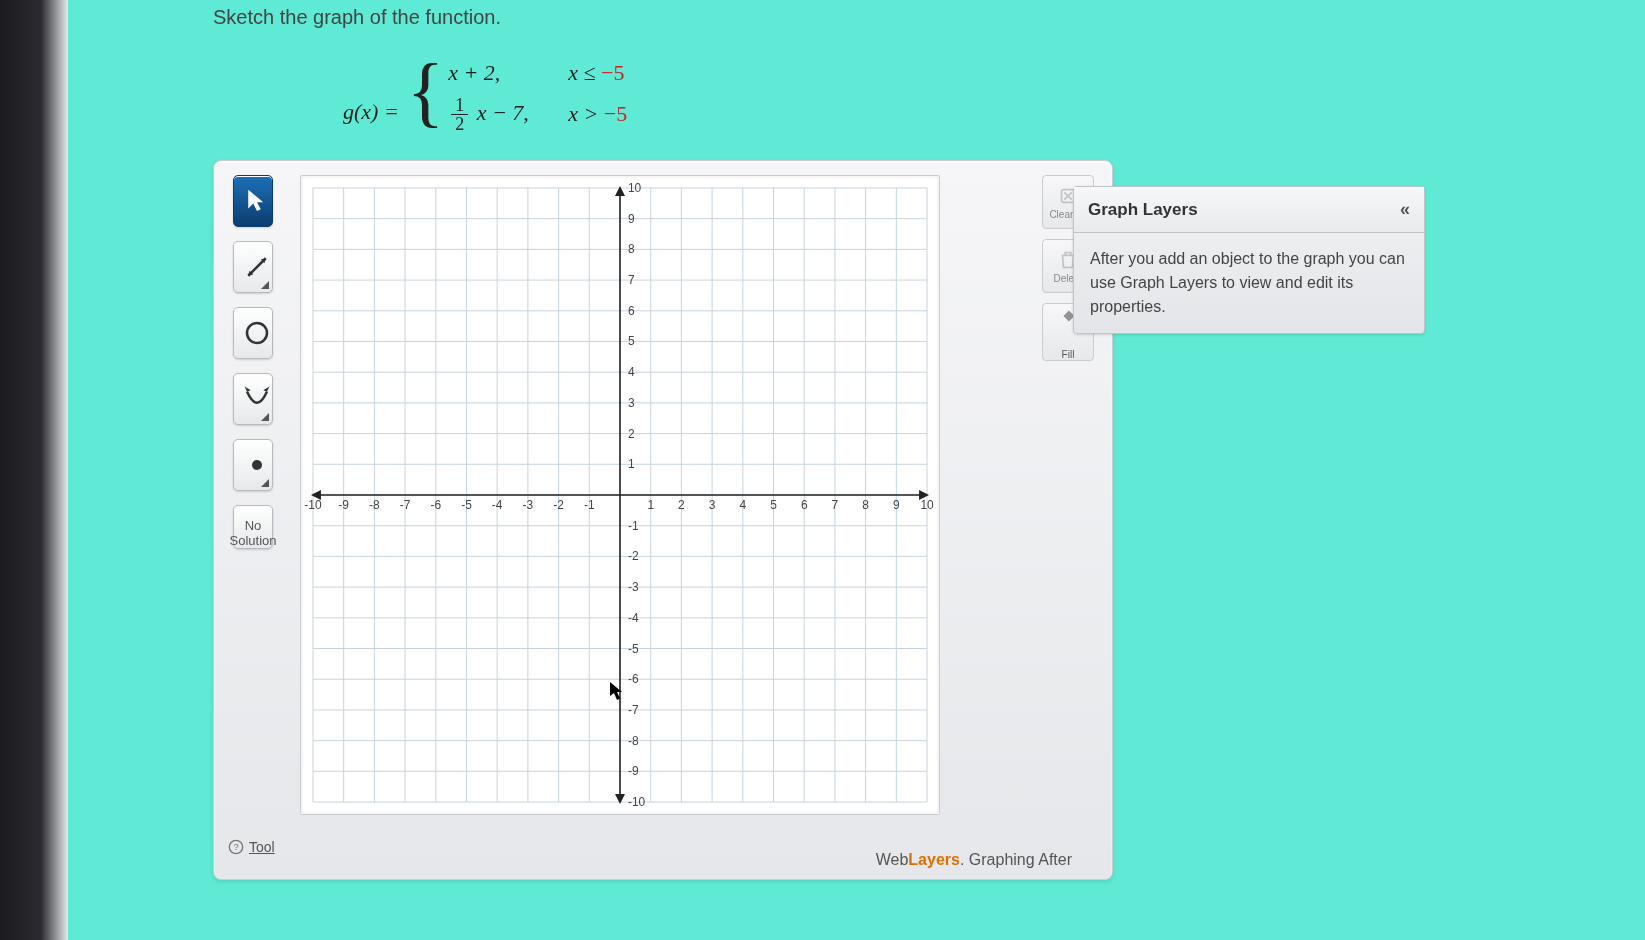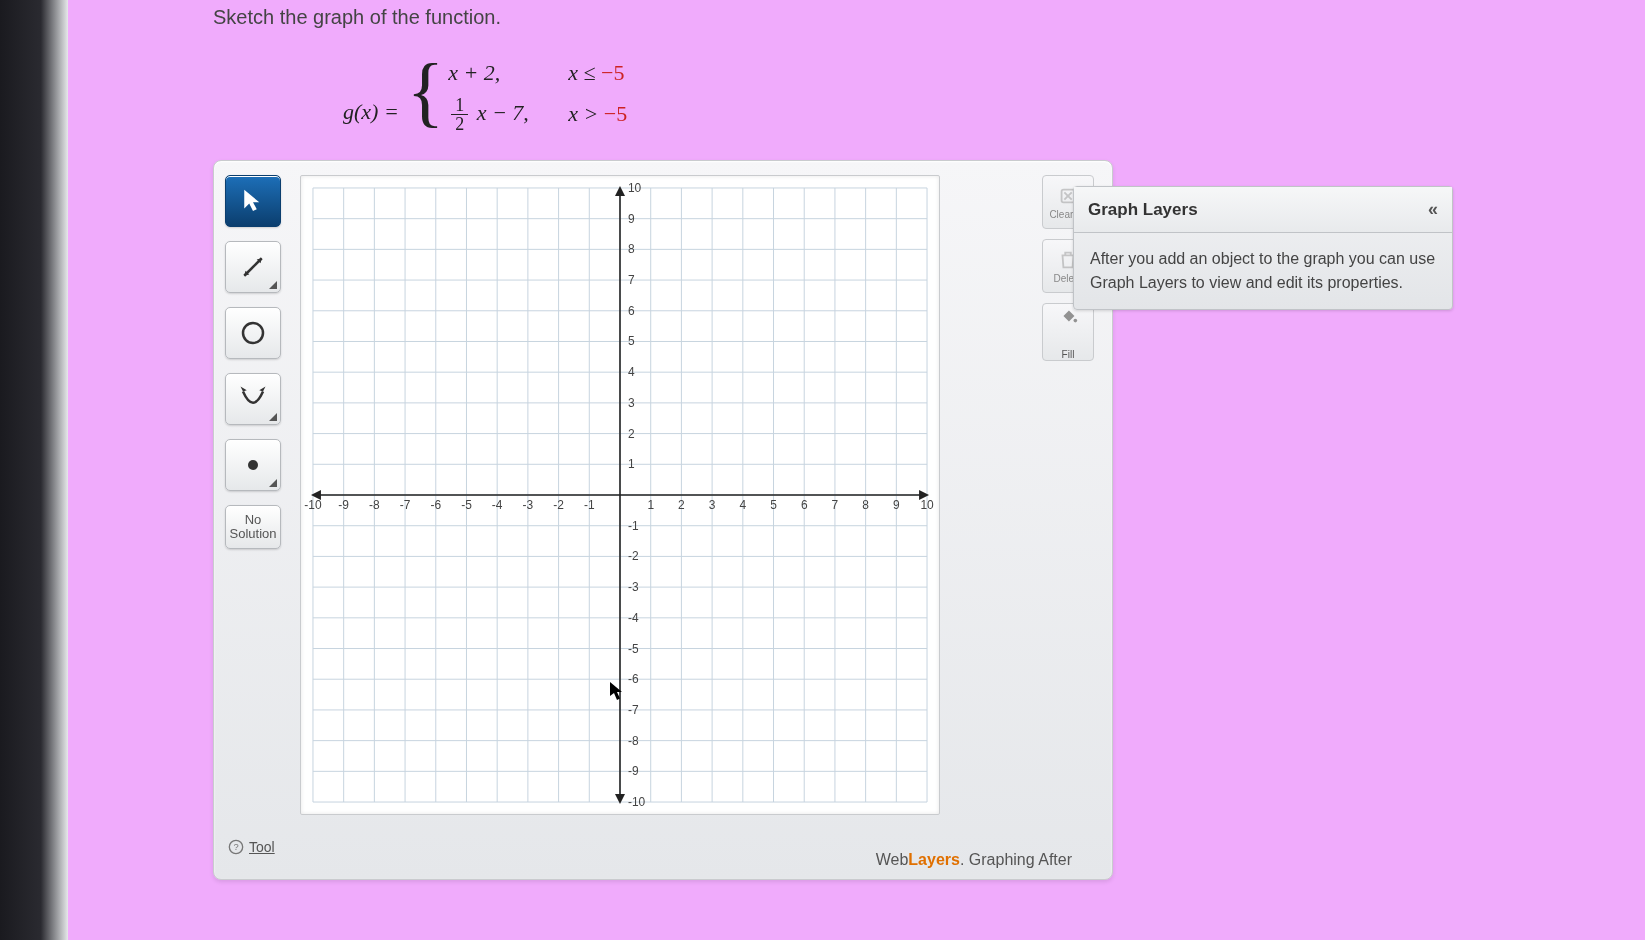--- a/index.html
+++ b/index.html
@@ -12,21 +12,21 @@
     position: relative;
     overflow: hidden;
   }
   .left-dark-strip {
     position: absolute; left: 0; top: 0; width: 68px; height: 100%;
     background: linear-gradient(to right, #1a1a1f 0%, #2a2a30 60%, #e6e8ea 100%);
   }
   .page {
     position: absolute;
     left: 68px; top: 0; right: 0; bottom: 0;
-    background: #f0abfc;
+    background: #5eead4;
     padding: 0;
   }
   .prompt {
     position: absolute;
     left: 145px; top: 6px;
     font-size: 20px;
     color: #444;
   }
   
   .equation {
@@ -73,25 +73,25 @@
     border-radius: 8px;
     box-shadow: inset 0 1px 2px #fff, 0 2px 4px rgba(0,0,0,0.1);
   }
   .toolbar {
     position: absolute; left: 10px; top: 14px;
     width: 58px;
     display: flex; flex-direction: column; gap: 14px;
     align-items: center;
   }
   .tool-btn {
-    width: 56px; height: 52px;
+    width: 40px; height: 52px;
     background: linear-gradient(to bottom, #ffffff, #e6e8ea);
     border: 1px solid #b6b9bd;
     border-radius: 5px;
-    display: flex; align-items: center; justify-content: center;
+    display: flex; align-items: center; justify-content: flex-end;
     box-shadow: inset 0 1px 0 #fff, 0 1px 2px rgba(0,0,0,0.15);
     position: relative;
   }
   .tool-btn.selected {
     background: linear-gradient(to bottom, #1d6fb8, #0b3e6e);
     border-color: #0b3e6e;
   }
   .tool-btn svg { width: 30px; height: 30px; }
   .tool-btn .tri {
     position: absolute; right: 3px; bottom: 3px;
@@ -146,21 +146,21 @@
     right: 40px; bottom: 10px;
     font-size: 16px;
     color: #555;
   }
   .footer-brand .wa-assign { color: #e07000; font-weight: bold; }
 
   
   .layers-panel {
     position: absolute;
     left: 1005px; top: 186px;
-    width: 380px;
+    width: 352px;
     border: 1px solid #c0c3c7;
     border-radius: 4px;
     background: linear-gradient(to bottom, #f1f2f4, #e3e5e8);
     box-shadow: 0 1px 3px rgba(0,0,0,0.15);
   }
   .layers-head {
     display: flex; align-items: center; justify-content: space-between;
     padding: 12px 14px;
     border-bottom: 1px solid #c0c3c7;
     background: linear-gradient(to bottom, #f6f7f8, #e8eaec);

